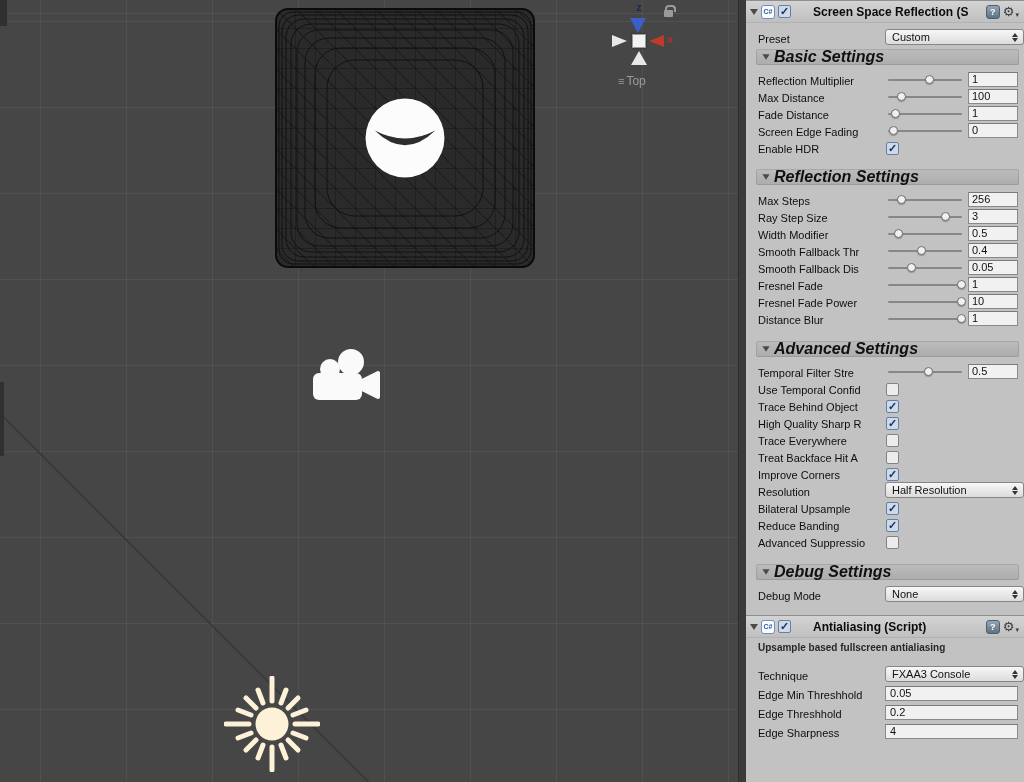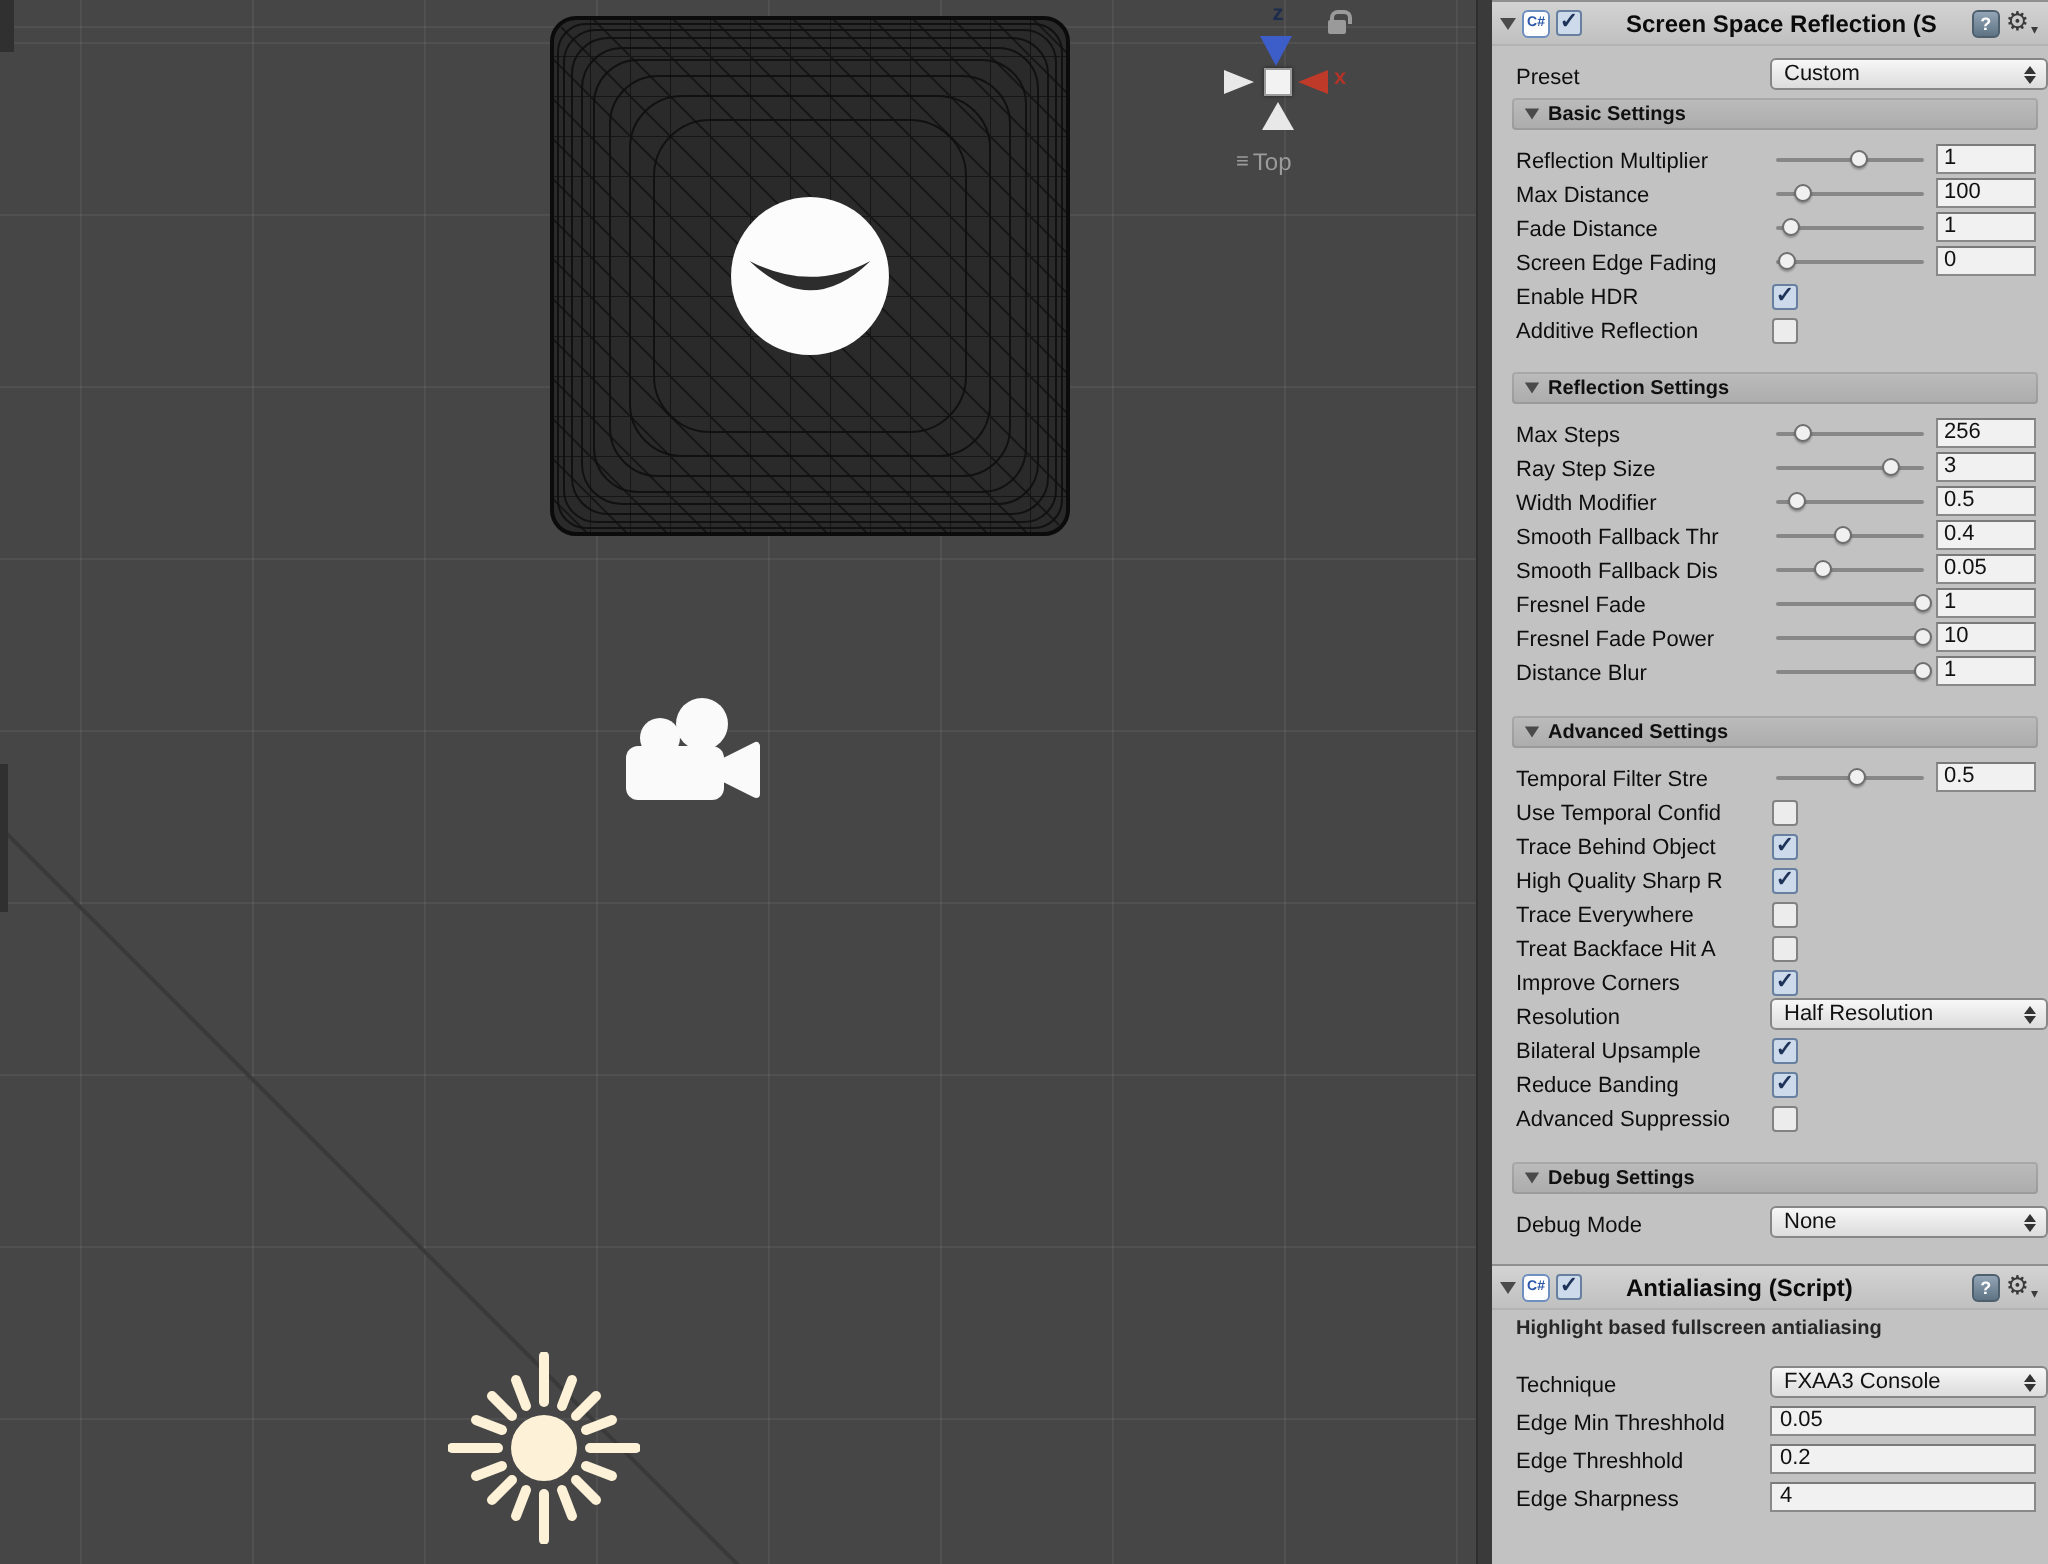--- a/index.html
+++ b/index.html
@@ -56,21 +56,21 @@
   .gear-caret { font-family:"DejaVu Sans",sans-serif; font-size:7px; color:#3a3a3a; margin-left:-2px; align-self:flex-end; margin-bottom:3px; }
 
   .checkbox { width:13px; height:13px; background:#ececec; border:1px solid #828282; border-radius:2px;
               display:flex; align-items:center; justify-content:center; flex:none; }
   .checkbox.on { background:#ccdaeb; border-color:#68809f; }
   .mark { font-size:11px; font-weight:bold; color:#1f3359; line-height:1; margin-top:-1px; }
 
   .sec { height:16px; margin:0 5px 0 10px; display:flex; align-items:center;
          background:linear-gradient(#bcbcbc,#acacac); border-radius:2px; box-shadow:inset 0 0 0 1px rgba(0,0,0,0.10); }
   .sec .fold { margin:0 4px 0 6px; transform:scale(.9); }
-  .sec-title { font-size:10px; font-weight:bold; color:#101010; }
+  .sec-title { font-size:16px; font-weight:bold; color:#101010;font-style:italic; }
 
   .row { display:flex; align-items:flex-end; height:17px; padding-left:12px; }
   .lbl { width:127px; min-width:127px; white-space:nowrap; overflow:hidden; color:#0e0e0e; }
 
   .slider { position:relative; width:74px; height:15px; margin-left:3px; flex:none; }
   .slider::before { content:''; position:absolute; left:0; right:0; top:7px; height:2px; background:#878787; border-radius:1px; }
   .thumb { position:absolute; top:3px; left:var(--p); width:9px; height:9px; border-radius:50%;
            background:#f0f0f0; border:1px solid #6e6e6e; box-shadow:0 1px 1px rgba(0,0,0,.25); }
 
   .num { margin-left:6px; width:50px; height:15px; background:#f1f1f1; border:1px solid #898989; border-top-color:#7a7a7a;
@@ -236,26 +236,20 @@
         <i class="thumb"></i>
       </span>
     <span class="num">0</span>
   </div>
   <div class="row">
     <span class="lbl">Enable HDR</span>
     <span class="checkbox on" style="margin-left:1px">
         <span class="mark">✓</span>
       </span>
   </div>
-  <div class="row">
-    <span class="lbl">Additive Reflection</span>
-    <span class="checkbox" style="margin-left:1px">
-        <span class="mark"></span>
-      </span>
-  </div>
 
   <div class="gap14"></div>
 
   <div class="sec">
     <span class="fold"></span>
     <span class="sec-title">Reflection Settings</span>
   </div>
   <div class="gap5"></div>
 
   <div class="row">
@@ -418,21 +412,21 @@
     <span class="script-icon">C#</span>
     <span class="checkbox on">
         <span class="mark">✓</span>
       </span>
     <span class="hdr-title">Antialiasing (Script)</span>
     <span class="help-icon">?</span>
     <span class="gear-icon">⚙</span>
     <span class="gear-caret">▾</span>
   </div>
 
-  <div class="desc">Highlight based fullscreen antialiasing</div>
+  <div class="desc">Upsample based fullscreen antialiasing</div>
   <div class="gap6"></div>
 
   <div class="row aarow">
     <span class="lbl">Technique</span>
     <span class="dropdown">
       <span>FXAA3 Console</span>
       <span class="dd-ar">
           <i class="up"></i>
           <i class="dn"></i>
         </span>

